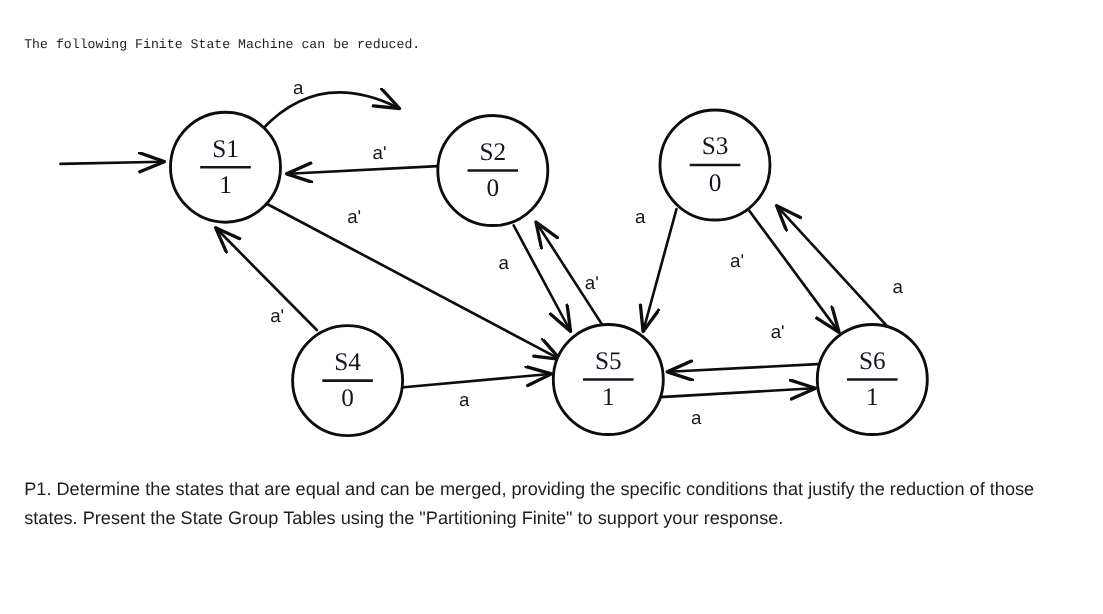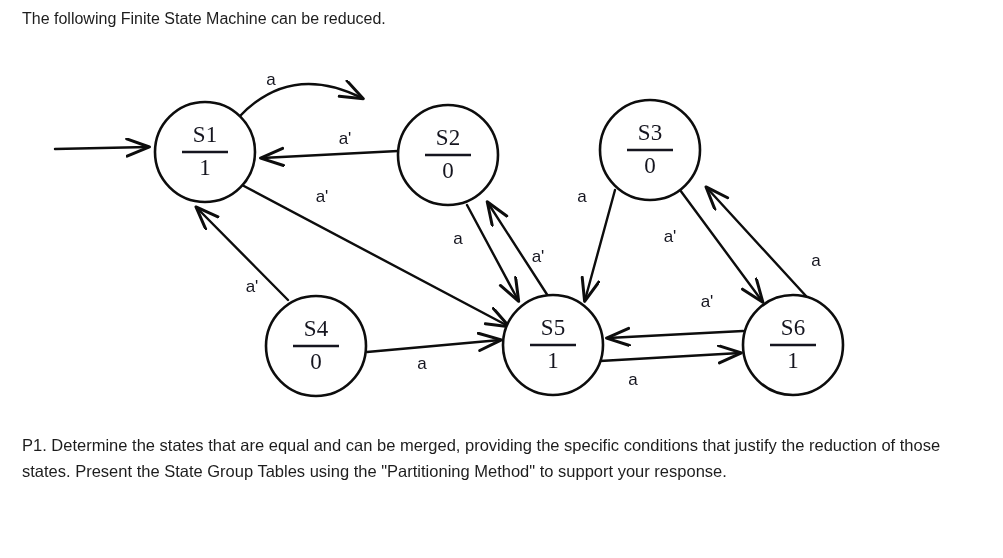--- a/index.html
+++ b/index.html
@@ -11,25 +11,26 @@
     width: 1003px;
     height: 558px;
     position: relative;
     overflow: hidden;
     font-family: "Liberation Sans", sans-serif;
     color: #1a1a1a;
   }
   #intro-text {
     position: absolute;
     left: 22px;
-    top: 8px;
-    font-size: 16px;
+    top: 30px;
+    font-size: 12px;
     line-height: 22px;
     color: #1d1d1d;
     white-space: nowrap;
+    font-family: Liberation Mono, monospace;
   }
   #fsm-diagram {
     position: absolute;
     left: 0;
     top: 48px;
     width: 1003px;
     height: 380px;
   }
   #fsm-svg {
     display: block;
@@ -193,14 +194,14 @@
     <g>
       <circle class="state-circle" cx="793" cy="297" r="50"></circle>
       <text class="state-label" x="793" y="282">S6</text>
       <line class="state-divider" x1="770" y1="297" x2="816" y2="297"></line>
       <text class="state-label" x="793" y="315">1</text>
     </g>
   </svg>
 </div>
 
 <div id="prompt-text">
-  <p>P1. Determine the states that are equal and can be merged, providing the specific conditions that justify the reduction of those states. Present the State Group Tables using the "Partitioning Method" to support your response.</p>
+  <p>P1. Determine the states that are equal and can be merged, providing the specific conditions that justify the reduction of those states. Present the State Group Tables using the "Partitioning Finite" to support your response.</p>
 </div>
 
 </body></html>

